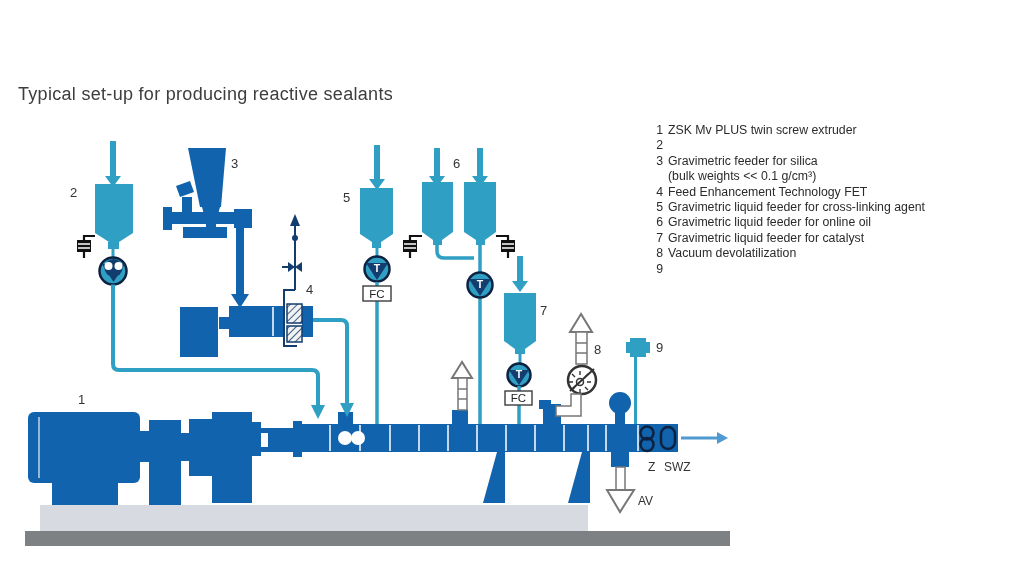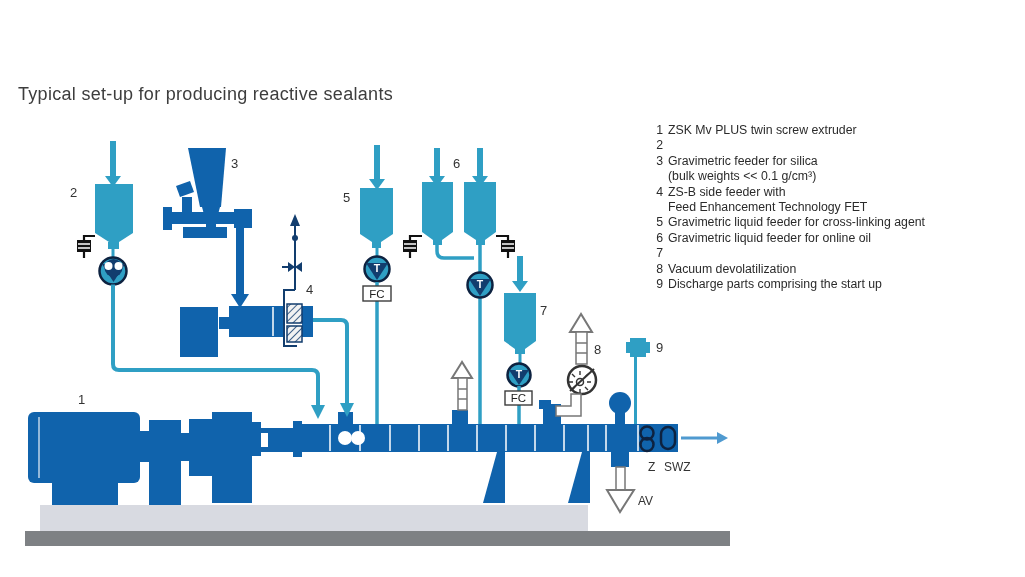--- a/index.html
+++ b/index.html
@@ -47,49 +47,50 @@
     <div class="legend-item">
       <span class="legend-num">3</span>
       <span class="legend-lines">
         <div>Gravimetric feeder for silica</div>
         <div>(bulk weights &lt;&lt; 0.1 g/cm³)</div>
       </span>
     </div>
     <div class="legend-item">
       <span class="legend-num">4</span>
       <span class="legend-lines">
-        <div>ZS-B side feeder with</div>
         <div>Feed Enhancement Technology FET</div>
       </span>
     </div>
     <div class="legend-item">
       <span class="legend-num">5</span>
       <span class="legend-lines">
           <div>Gravimetric liquid feeder for cross-linking agent</div>
         </span>
     </div>
     <div class="legend-item">
       <span class="legend-num">6</span>
       <span class="legend-lines">
           <div>Gravimetric liquid feeder for online oil</div>
         </span>
     </div>
     <div class="legend-item">
       <span class="legend-num">7</span>
+      <span class="legend-lines">
+          <div>Gravimetric liquid feeder for catalyst</div>
+        </span>
     </div>
     <div class="legend-item">
       <span class="legend-num">8</span>
       <span class="legend-lines">
           <div>Vacuum devolatilization</div>
         </span>
     </div>
     <div class="legend-item">
       <span class="legend-num">9</span>
       <span class="legend-lines">
-        <div>Discharge parts comprising the start up</div>
       </span>
     </div>
   </div>
 
   <svg class="diagram" width="1025" height="577" viewBox="0 0 1025 577">
     <defs>
       <pattern id="hatch" width="5" height="5" patternTransform="rotate(45)" patternUnits="userSpaceOnUse">
         <rect width="5" height="5" fill="#f2f2f2"></rect>
         <line x1="0" y1="0" x2="0" y2="5" stroke="#123d6e" stroke-width="1.6"></line>
       </pattern>

